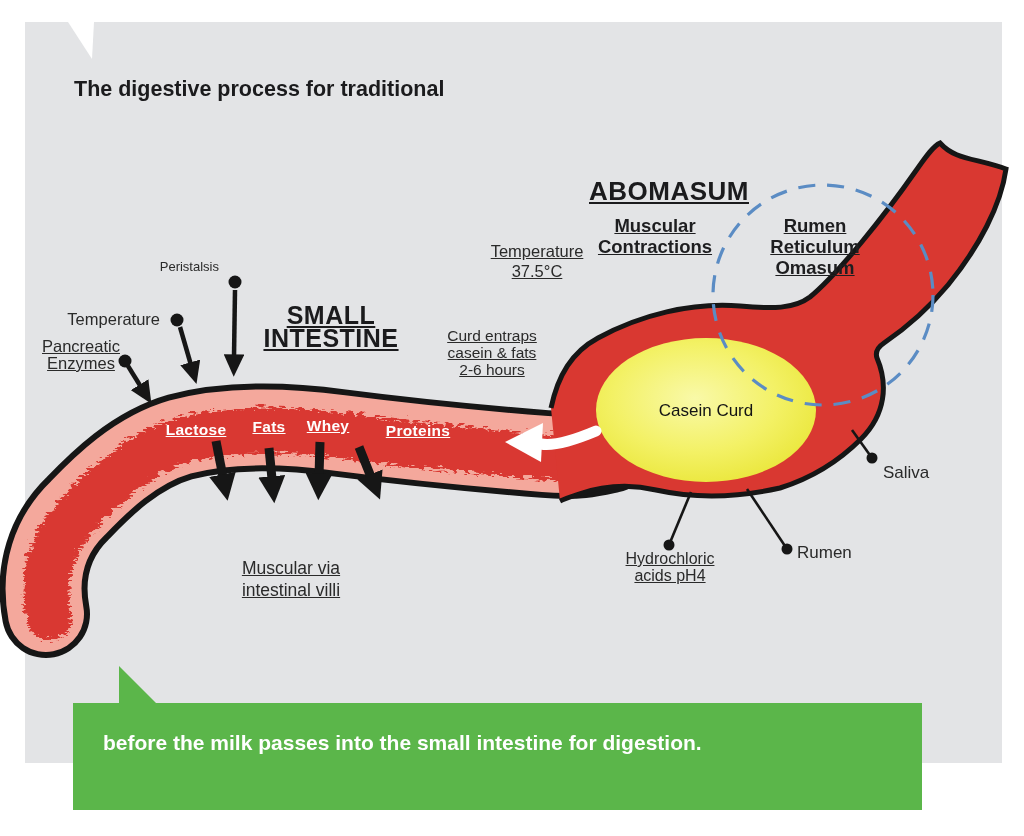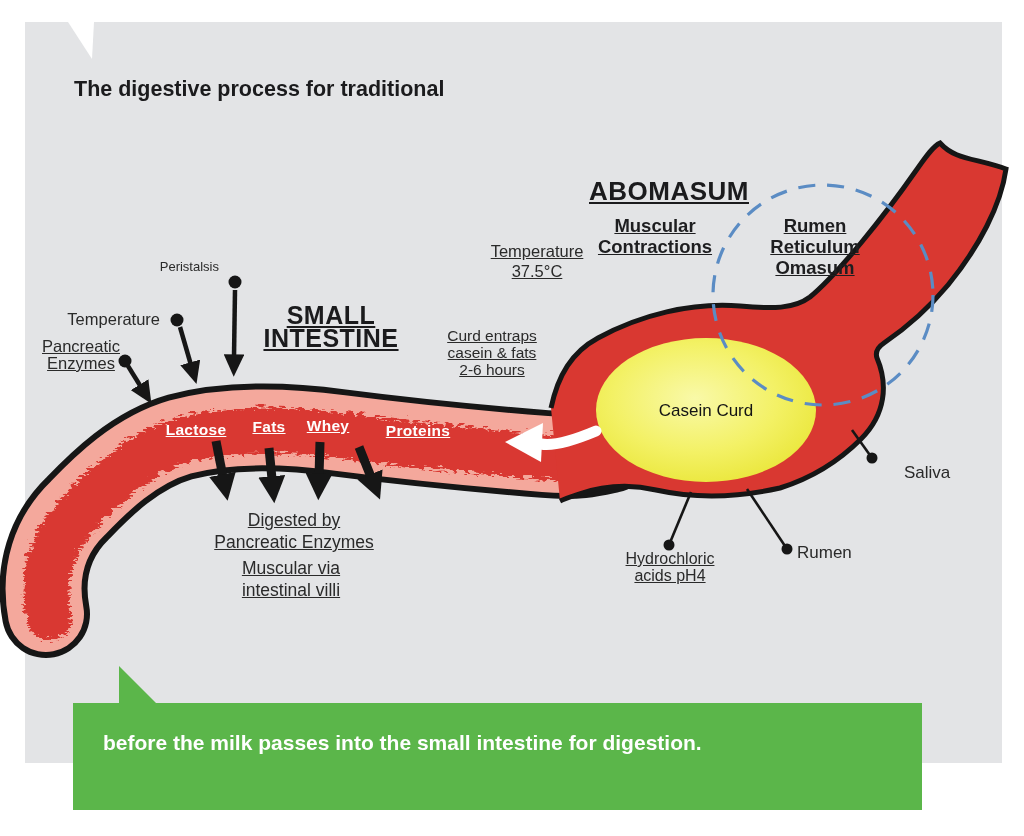--- a/index.html
+++ b/index.html
@@ -21,21 +21,21 @@
   .peristalsis{right:797px;top:259px;font-size:13px;text-align:center;}
   .temp-si{right:856px;top:310px;font-size:16.5px;}
   .pancreatic{left:81px;top:338px;font-size:16.5px;line-height:16.8px;}
   .nut{font-size:15.5px;font-weight:bold;color:#ffffff;letter-spacing:.3px;}
   .nut-lactose{left:196px;top:421px;}
   .nut-fats{left:269px;top:418px;}
   .nut-whey{left:328px;top:417px;}
   .nut-proteins{left:386px;top:422px;margin-left:32px;}
   .digested{left:294px;top:509px;font-size:17.5px;line-height:22px;}
   .absorbed{left:291px;top:557px;font-size:17.5px;line-height:22px;}
-  .saliva{left:883px;top:463px;font-size:17px;margin-left:21px;}
+  .saliva{left:883px;top:463px;font-size:17px;}
   .rennin{left:797px;top:543px;font-size:17px;}
   .hydro{left:670px;top:551px;font-size:16px;line-height:16.8px;}
   .callout{
     position:absolute;left:73px;top:703px;width:849px;height:107px;
     background:#5bb64a;z-index:2;
   }
   .callout-tail{
     position:absolute;left:119px;top:666px;width:0;height:0;z-index:2;
     border-bottom:37px solid #5bb64a;border-right:37px solid transparent;
   }
@@ -174,24 +174,20 @@
   <div class="lbl ctr pancreatic">
     <div>Pancreatic</div>
     <div>Enzymes</div>
   </div>
 
   <div class="lbl ctr nut nut-lactose">Lactose</div>
   <div class="lbl ctr nut nut-fats">Fats</div>
   <div class="lbl ctr nut nut-whey">Whey</div>
   <div class="lbl ctr nut nut-proteins">Proteins</div>
 
-  <div class="lbl ctr digested">
-    <div>Digested by</div>
-    <div>Pancreatic Enzymes</div>
-  </div>
 
   <div class="lbl ctr absorbed">
     <div>Muscular via</div>
     <div>intestinal villi</div>
   </div>
 
   <div class="lbl callout-text">
     <div>before the milk passes into the small intestine for digestion.</div>
   </div>
 

